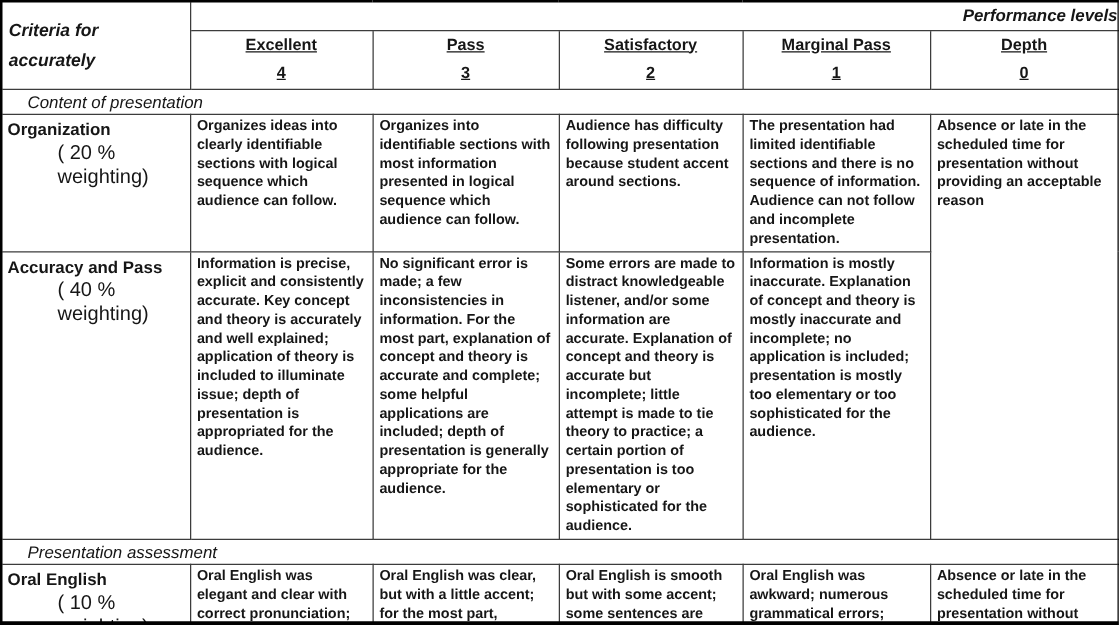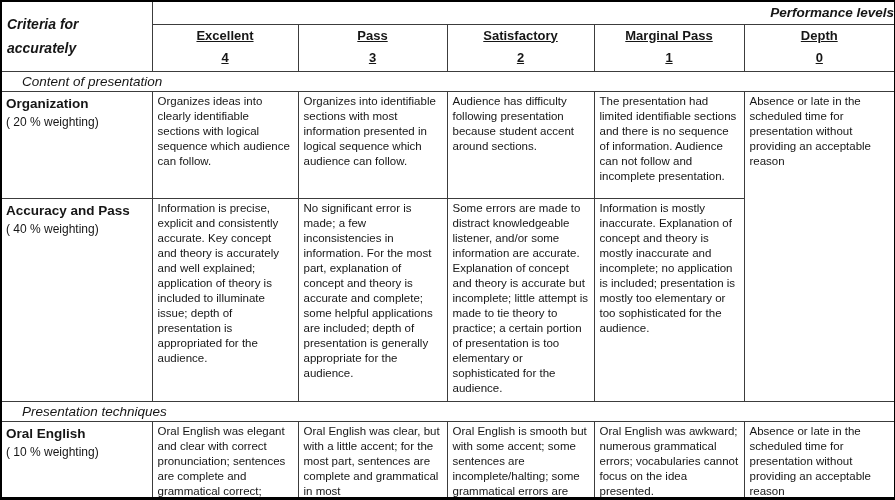--- a/index.html
+++ b/index.html
@@ -30,23 +30,23 @@
   th.level-head { text-align: center; font-weight: bold; font-size: 13px; padding-top: 3px; }
   .lvl-score { margin-top: 7px; }
   
   tr.r-section td {
     font-style: italic; font-size: 13.5px; font-weight: normal;
     height: 20px; padding: 1px 20px; line-height: 17px;
   }
   
   td.crit-cell { padding: 2px 4px; }
   .crit-name { font-weight: bold; font-size: 13.5px; line-height: 19px; }
-  .crit-weight { font-size: 12px; line-height: 19px; }
+  .crit-weight { font-size: 16px; line-height: 19px; margin-left: 40px; }
   
-  td.desc { font-size: 11.5px; line-height: 15px; padding: 2px 5px 2px 5px; }
+  td.desc { font-size: 11.5px; line-height: 15px; padding: 2px 5px 2px 5px; font-weight: bold; }
   tr.r-organization { height: 107px; }
   tr.r-accuracy { height: 203px; }
   tr.r-oral { height: 112px; }
   .bottom-edge {
     position: absolute; left: 0; top: 497px; width: 895px; height: 3px;
     background: #000;
   }
 </style>
 </head>
 <body>
@@ -114,21 +114,21 @@
       <div class="crit-name">Accuracy and Pass</div>
       <div class="crit-weight">( 40 % weighting)</div>
     </td>
     <td class="desc">Information is precise, explicit and consistently accurate. Key concept and theory is accurately and well explained; application of theory is included to illuminate issue; depth of presentation is appropriated for the audience.</td>
     <td class="desc">No significant error is made; a few inconsistencies in information. For the most part, explanation of concept and theory is accurate and complete; some helpful applications are included; depth of presentation is generally appropriate for the audience.</td>
     <td class="desc">Some errors are made to distract knowledgeable listener, and/or some information are accurate. Explanation of concept and theory is accurate but incomplete; little attempt is made to tie theory to practice; a certain portion of presentation is too elementary or sophisticated for the audience.</td>
     <td class="desc">Information is mostly inaccurate. Explanation of concept and theory is mostly inaccurate and incomplete; no application is included; presentation is mostly too elementary or too sophisticated for the audience.</td>
   </tr>
 
   <tr class="r-section">
-    <td colspan="6">Presentation techniques</td>
+    <td colspan="6">Presentation assessment</td>
   </tr>
 
   <tr class="r-oral">
     <td class="crit-cell">
       <div class="crit-name">Oral English</div>
       <div class="crit-weight">( 10 % weighting)</div>
     </td>
     <td class="desc">Oral English was elegant and clear with correct pronunciation; sentences are complete and grammatical correct;</td>
     <td class="desc">Oral English was clear, but with a little accent; for the most part, sentences are complete and grammatical in most</td>
     <td class="desc">Oral English is smooth but with some accent; some sentences are incomplete/halting; some grammatical errors are</td>

